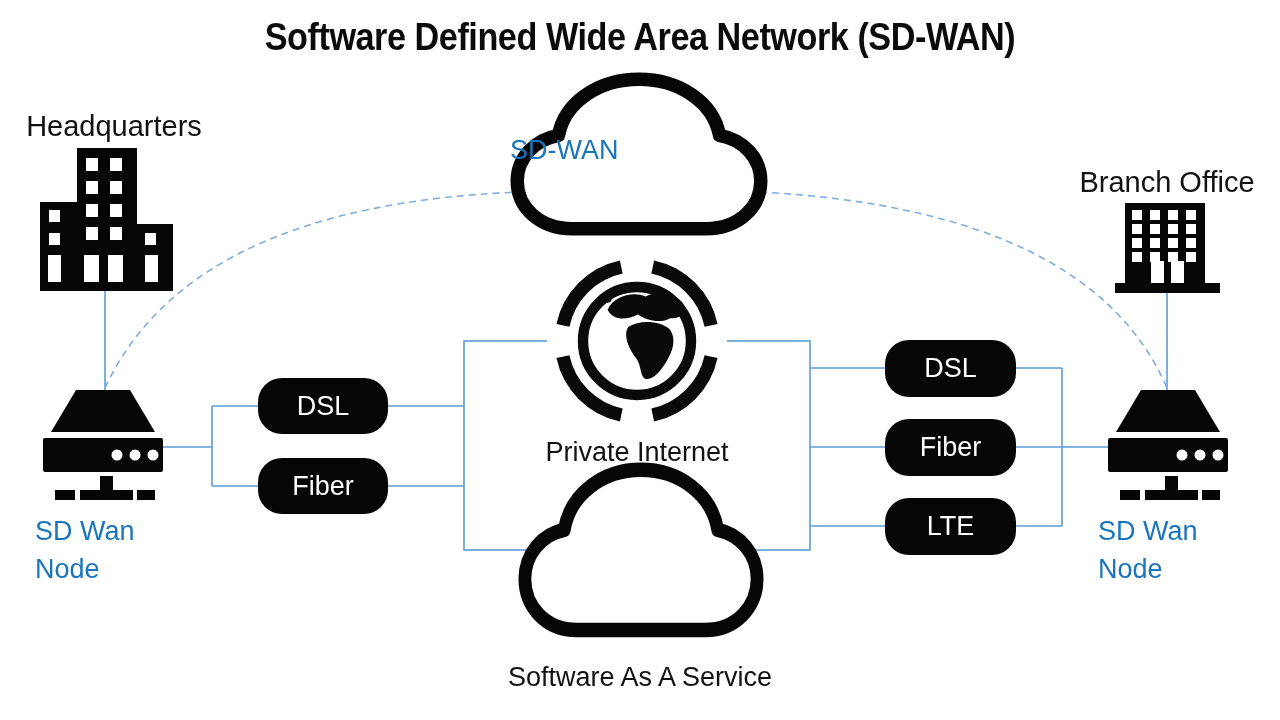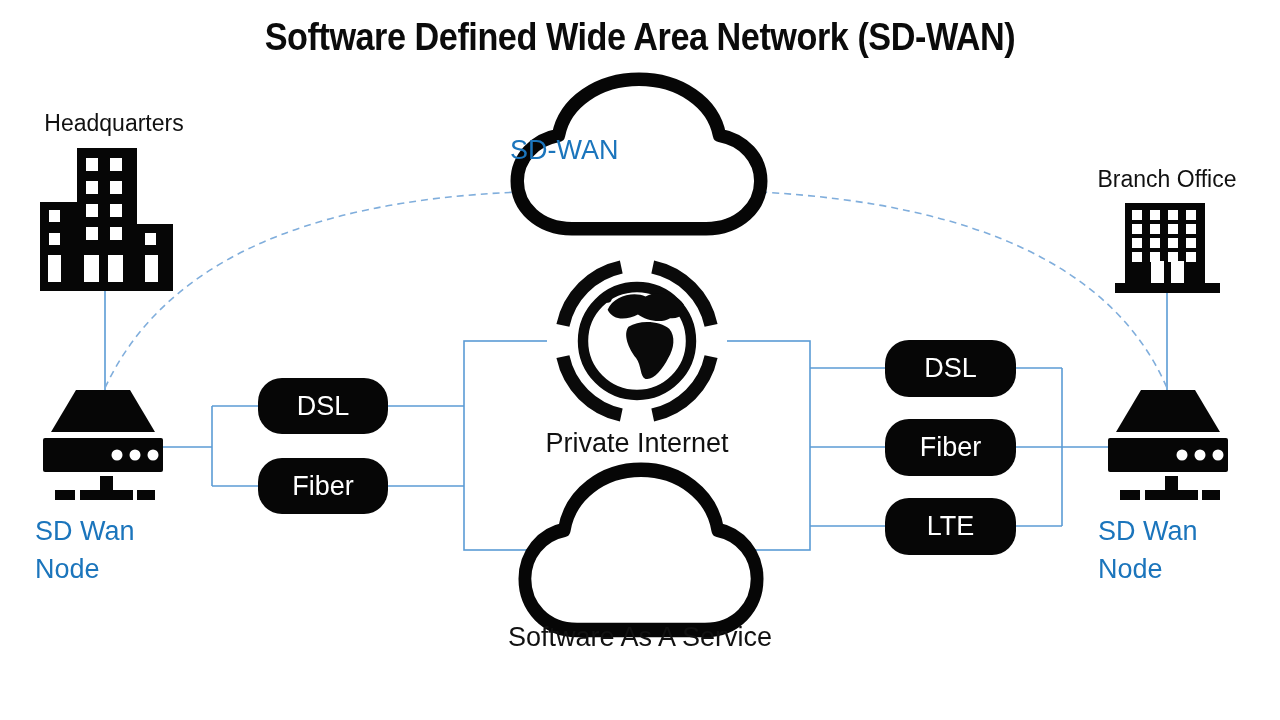--- a/index.html
+++ b/index.html
@@ -5,36 +5,36 @@
   * { margin:0; padding:0; box-sizing:border-box; }
   html,body { width:1280px; height:720px; background:#ffffff; overflow:hidden;
               font-family:"Liberation Sans", sans-serif; }
   .abs { position:absolute; }
   #stage { position:relative; width:1280px; height:720px; background:#fff; }
 
   #title { left:0; top:16px; width:1280px; text-align:center;
            font-size:38px; font-weight:bold; color:#0b0b0b;
            transform:scaleX(0.90); letter-spacing:-0.5px; }
 
-  .site-label { font-size:23px; color:#111; }
+  .site-label { font-size:29px; color:#111; }
   #hq-label { left:14px; top:110px; width:200px; text-align:center; }
   #branch-label { left:1076px; top:166px; width:182px; text-align:center; }
 
   #connectors { left:0; top:0; z-index:1; }
   .layer2 { z-index:2; }
 
   
   #controller-cloud { left:510px; top:72px; width:258px; height:166px; }
   #controller-text { left:510px; top:132px; width:258px; text-align:left;
                      font-size:27px; line-height:37px; color:#1B75BC; z-index:3; }
   #saas-cloud { left:518px; top:462px; width:246px; height:178px; }
 
   
   #globe-wrap { left:547px; top:250px; width:180px; height:182px; background:#fff; }
-  #internet-label { left:517px; top:428px; width:240px; text-align:center;
+  #internet-label { left:517px; top:437px; width:240px; text-align:center;
                     font-size:27px; color:#111; z-index:3; }
 
   
   .pill { background:#060606; border-radius:24px; color:#fff; font-size:27px;
           display:flex; align-items:center; justify-content:center; z-index:3; }
   #pill-l-dsl   { left:258px; top:378px; width:130px; height:56px; }
   #pill-l-fiber { left:258px; top:458px; width:130px; height:56px; }
   #pill-r-dsl   { left:885px; top:340px; width:131px; height:57px; }
   #pill-r-fiber { left:885px; top:419px; width:131px; height:57px; }
   #pill-r-lte   { left:885px; top:498px; width:131px; height:57px; }
@@ -52,21 +52,21 @@
   #branch-building { left:1115px; top:203px; }
 
   
   #saas-logos { left:518px; top:462px; width:246px; height:178px; z-index:4; }
   #sf-logo { position:absolute; left:70px; top:38px; }
   #g-logo { position:absolute; left:42px; top:96px; font-size:41px; font-weight:bold;
             color:#8d8d8d; }
   #office-glyph { position:absolute; left:100px; top:108px; }
   #office-text { position:absolute; left:131px; top:108px; font-size:22px; color:#0b0b0b; }
 
-  #saas-label { left:440px; top:620px; width:400px; text-align:center;
+  #saas-label { left:440px; top:660px; width:400px; text-align:center;
                 font-size:27px; line-height:34px; color:#111; }
 </style>
 </head>
 <body>
 
 <div id="stage">
 
   <svg id="connectors" class="abs" width="1280" height="720" viewBox="0 0 1280 720">
     <g fill="none" stroke="#5B9BD5" stroke-width="1.6">
       <path d="M105,290 V390"></path>

